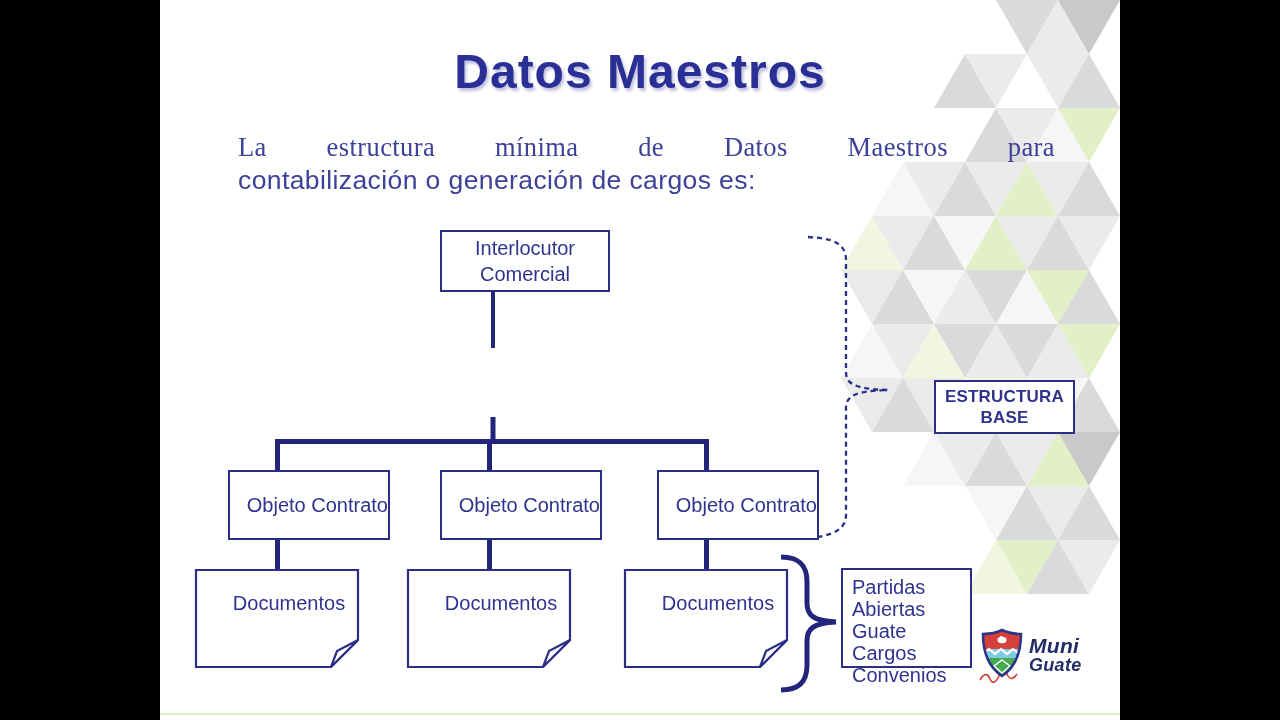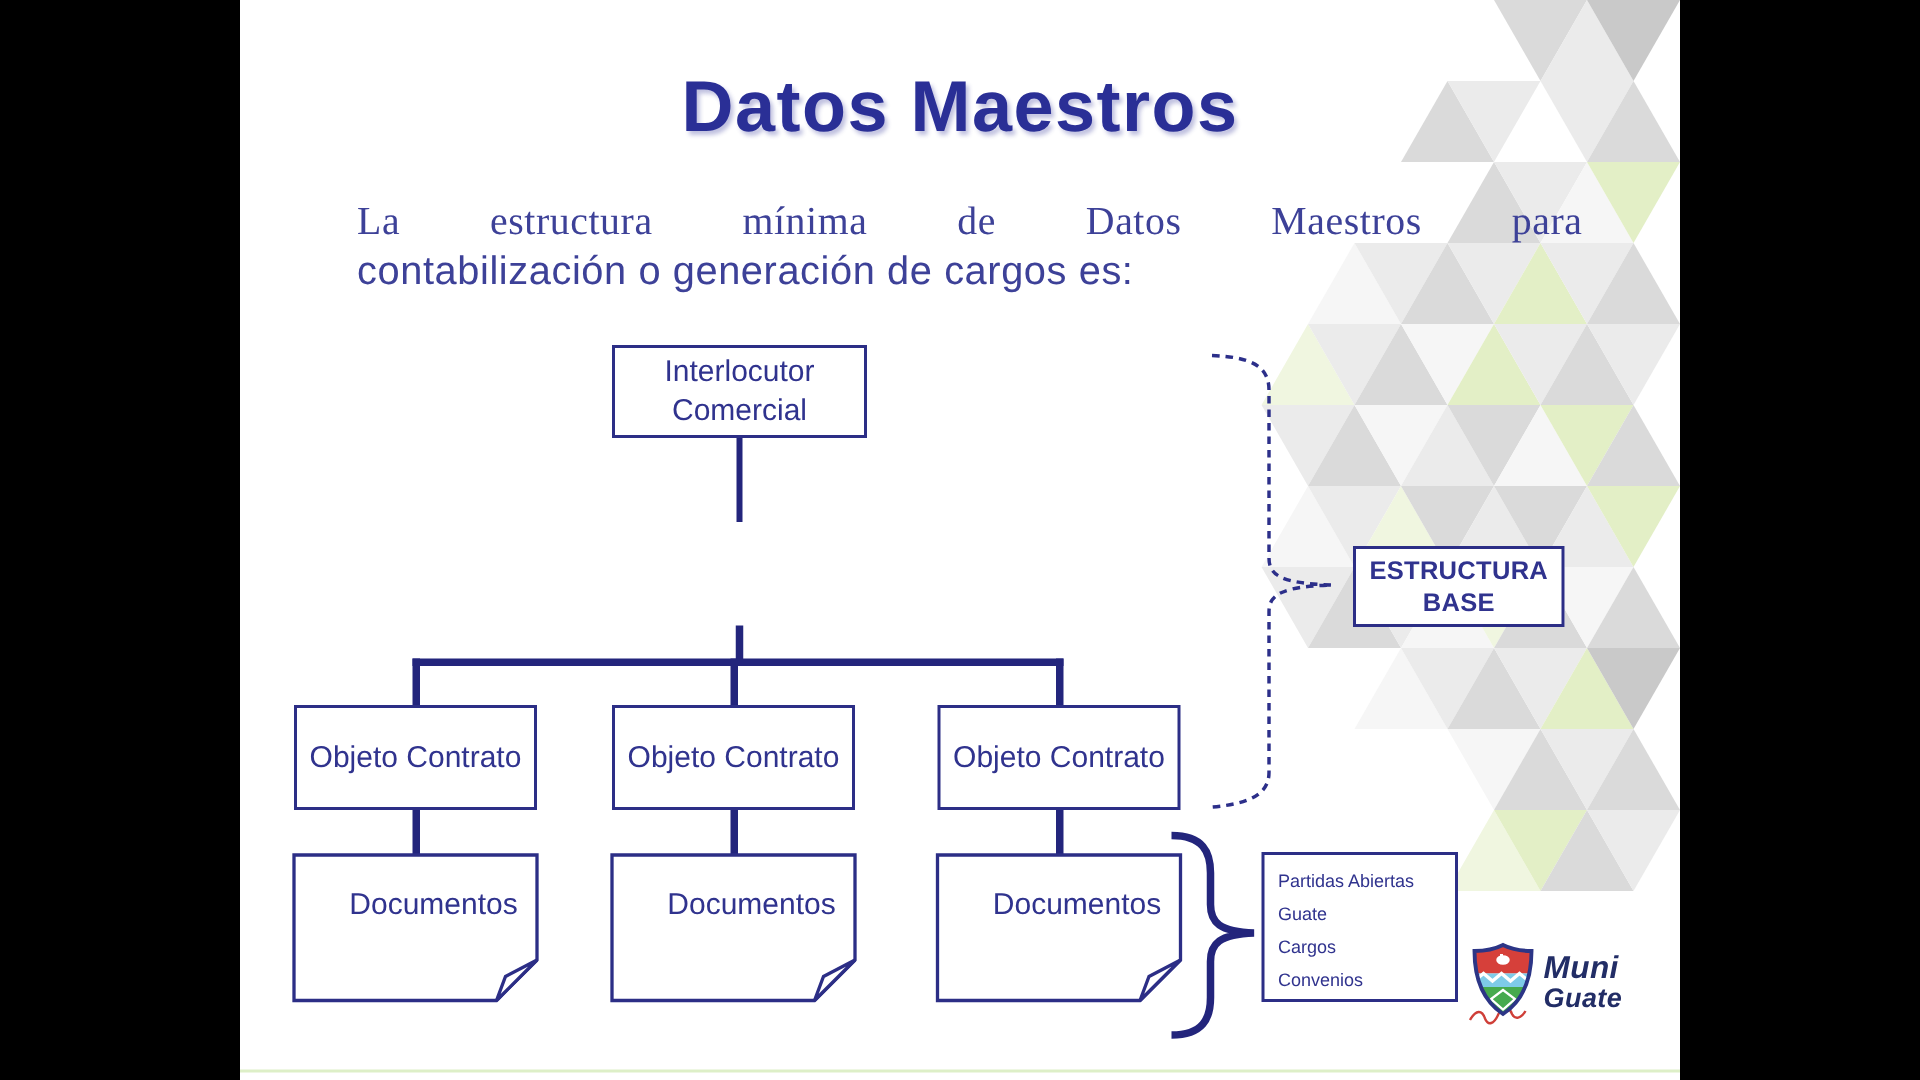--- a/index.html
+++ b/index.html
@@ -17,38 +17,38 @@
   .title { position:absolute; left:0; top:44px; width:100%; text-align:center;
            font-size:48px; font-weight:bold; letter-spacing:1px; color:#2a2f96;
            text-shadow:2px 3px 3px rgba(42,47,150,0.30); z-index:2; }
 
   .intro { position:absolute; left:78px; top:131px; width:817px; z-index:2;
            font-size:26.5px; line-height:33px; color:#3d4198; letter-spacing:0.4px; }
   .intro .l1 { text-align:justify; text-align-last:justify;font-family:Liberation Serif, serif; }
   .intro .l2 { text-align:left; }
 
   .nbox { position:absolute; z-index:2; background:#fff; border:2px solid #2c2e86;
-          color:#30338e; display:flex; align-items:center; justify-content:center;
-          text-align:center; font-size:20px; line-height:26px; }
+          color:#30338e; display:flex; align-items:center; justify-content:flex-end;
+          text-align:center; font-size:20px; line-height:26px;margin-left:32px; }
   .b-interlocutor { left:248px; top:230px; width:170px; height:62px; }
   .b-cuenta       { left:248px; top:347px; width:169px; height:70px; }
   .b-objeto1 { left:36px;  top:470px; width:162px; height:70px; }
   .b-objeto2 { left:248px; top:470px; width:162px; height:70px; }
   .b-objeto3 { left:465px; top:470px; width:162px; height:70px; }
 
   .doc-label { position:absolute; z-index:2; top:592px; width:162px; text-align:center;
                font-size:20px; color:#30338e;margin-left:12px; }
   .dl1 { left:36px; } .dl2 { left:248px; } .dl3 { left:465px; }
 
-  .b-estructura { left:742px; top:364px; width:141px; height:54px; z-index:3;
+  .b-estructura { left:742px; top:380px; width:141px; height:54px; z-index:3;
                   font-weight:bold; font-size:17px; line-height:21px; letter-spacing:0.2px; }
 
   .b-partidas { position:absolute; left:681px; top:568px; width:131px; height:100px;
                 background:#fff; border:2px solid #2c2e86; z-index:2;
-                color:#30338e; font-size:12px; line-height:22px; padding:6px 4px 0 9px; }
+                color:#30338e; font-size:20px; line-height:22px; padding:6px 4px 0 9px; }
 
   .logo { position:absolute; left:820px; top:628px; z-index:3; display:flex; }
   .logo-text { margin-left:5px; margin-top:7px; color:#222d66; font-weight:bold;font-style:italic; }
   .logo-text .t1 { font-size:21px; line-height:21px; letter-spacing:0.3px; }
   .logo-text .t2 { font-size:18px; line-height:18px; letter-spacing:0.3px; }
 
   .bottom-line { position:absolute; left:0; top:713px; width:960px; height:2px;
                  background:#ddefc7; z-index:1; }
 </style>
 </head>

